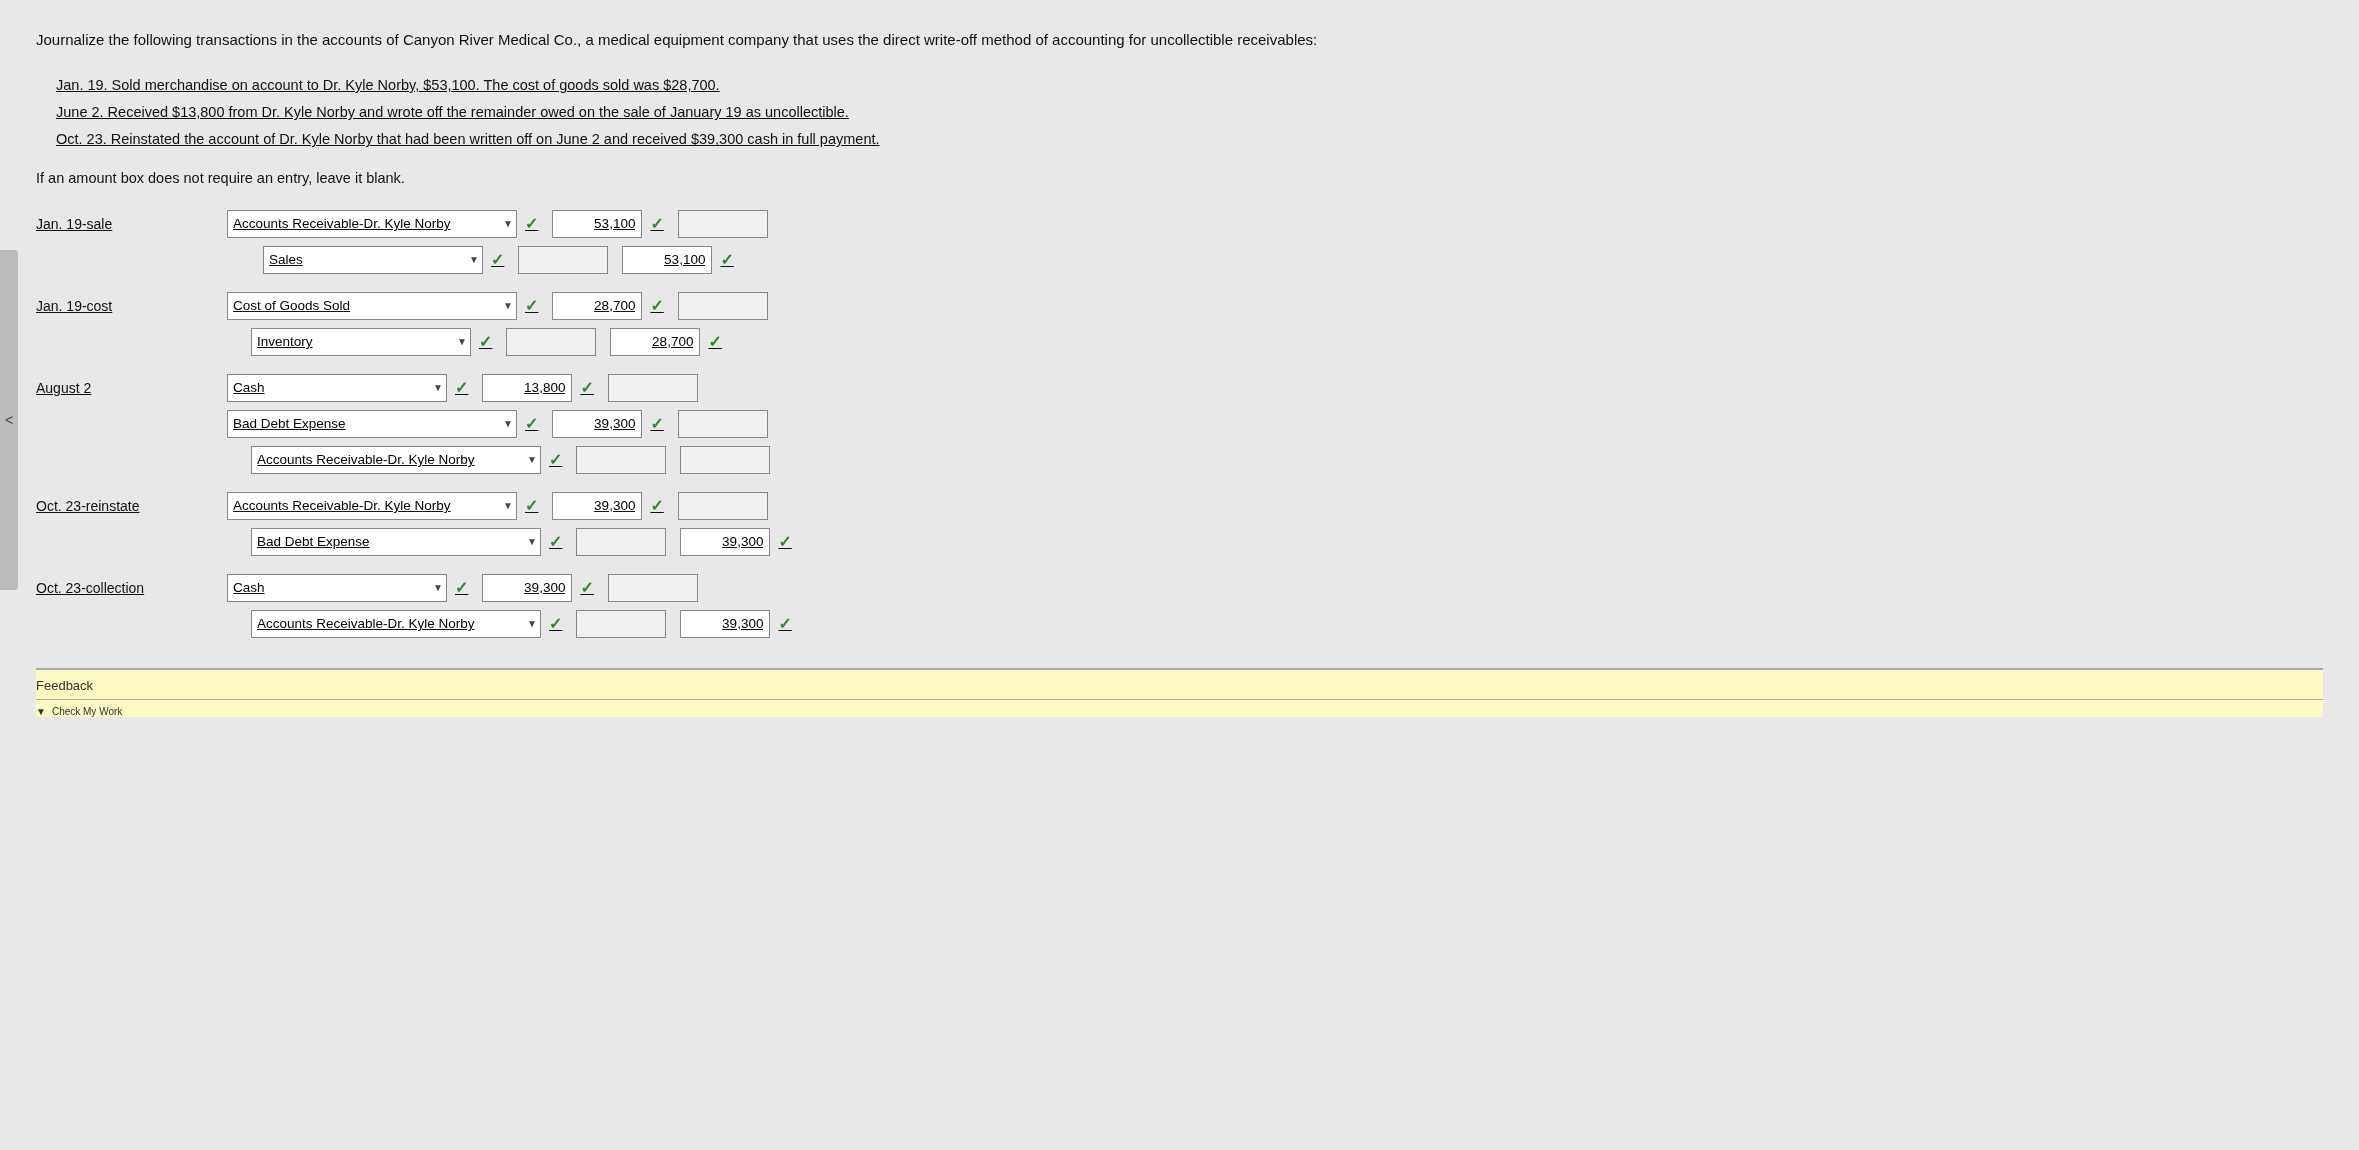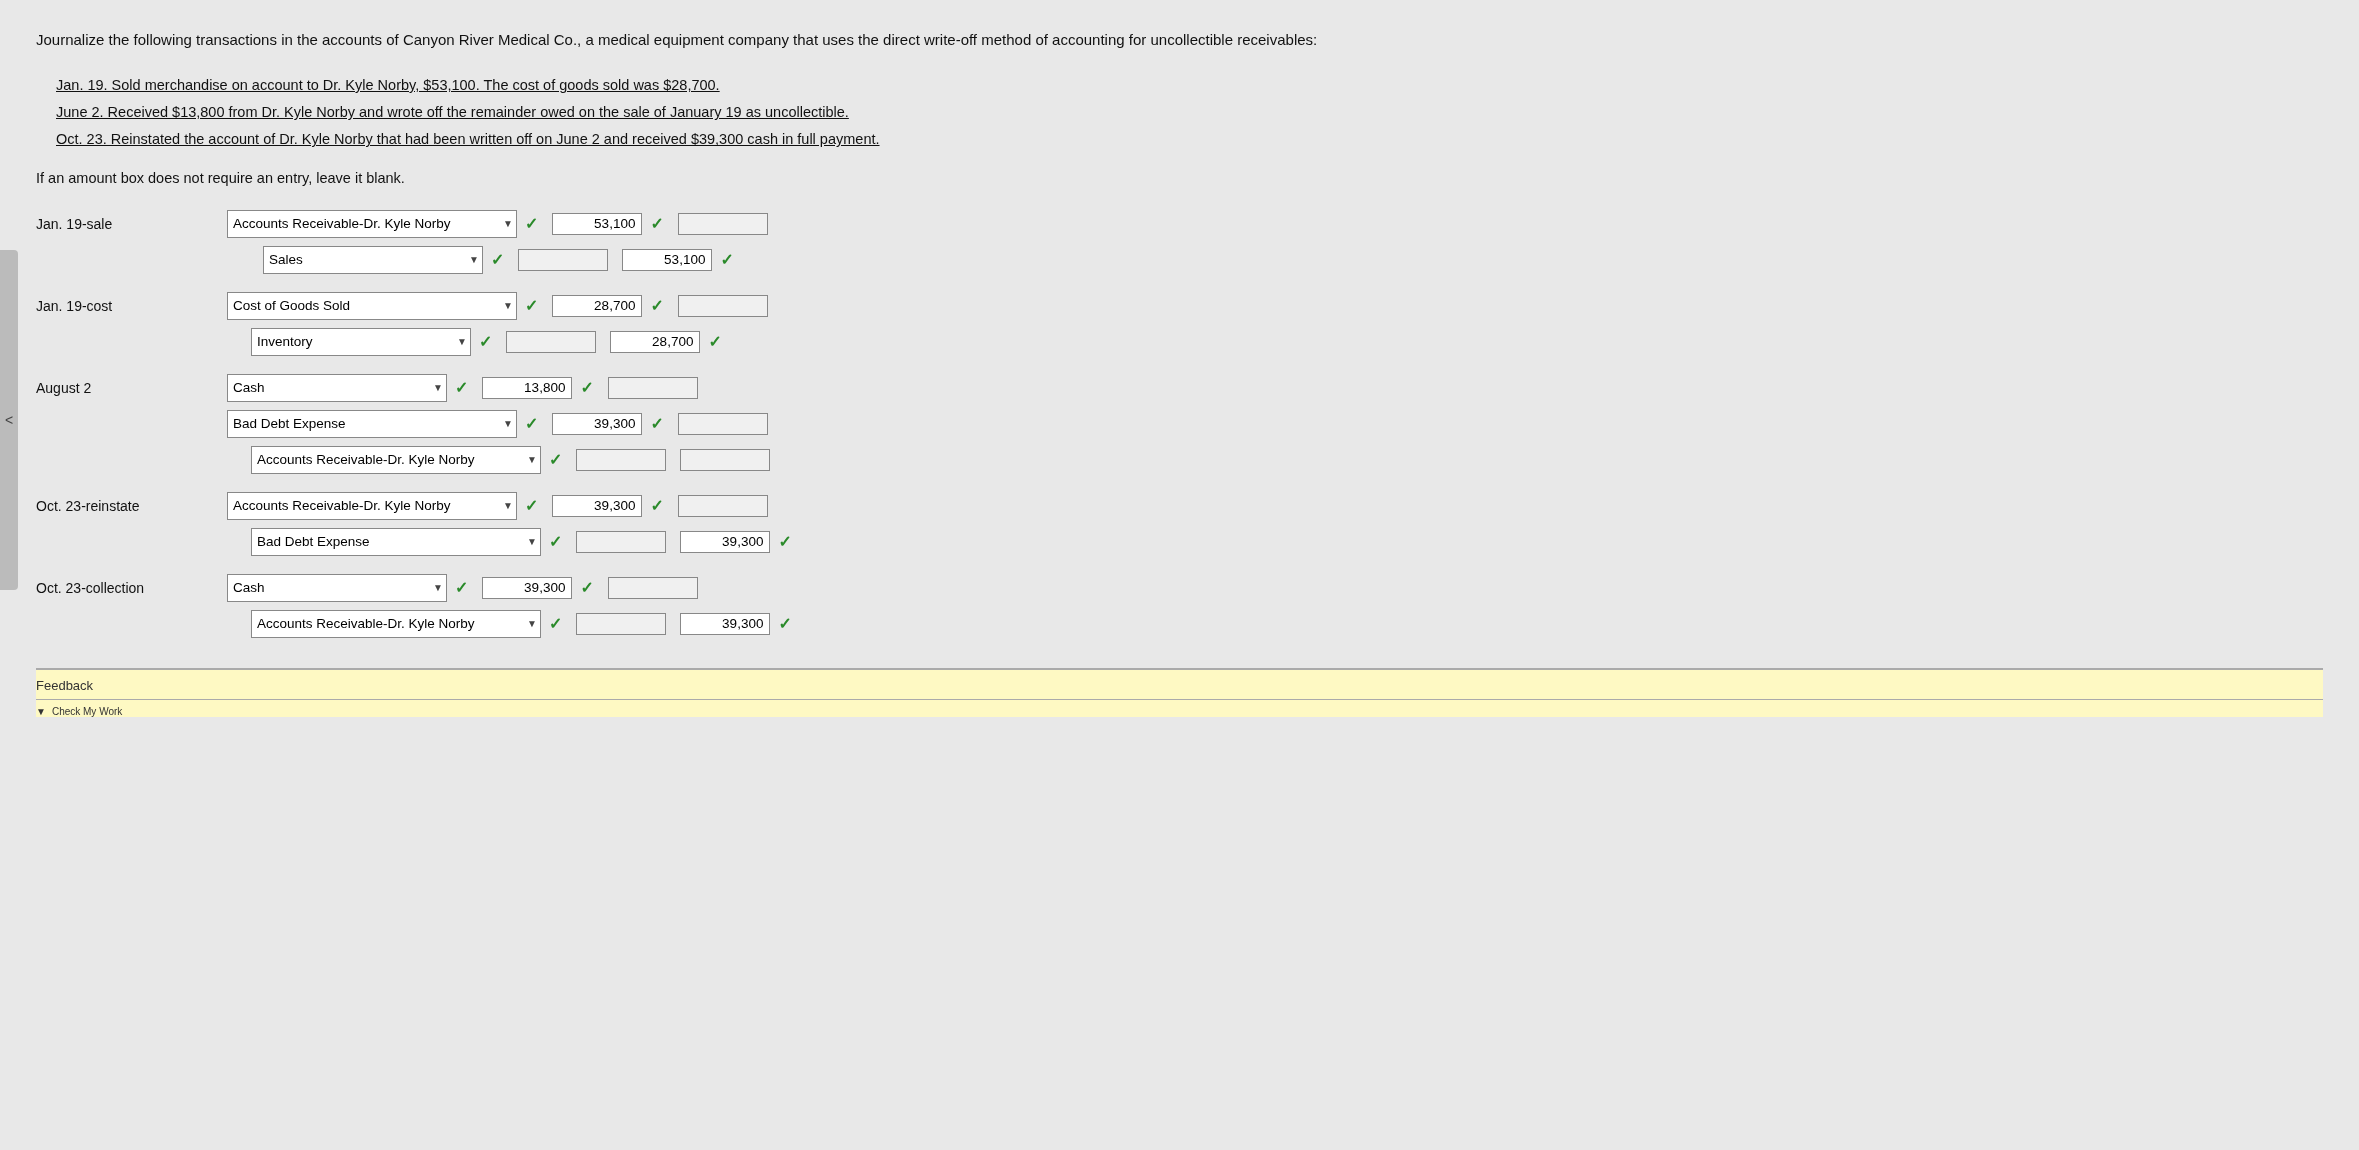--- a/index.html
+++ b/index.html
@@ -35,20 +35,21 @@
     }
     .blank-note {
       margin: 18px 0 24px 0;
       font-size: 14.5px;
     }
     .journal-row {
       display: flex;
       align-items: center;
       margin-bottom: 8px;
       gap: 6px;
+      text-decoration: underline;
     }
     .row-label {
       min-width: 185px;
       font-size: 14px;
       color: #111;
     }
     .account-select {
       border: 1px solid #888;
       background: white;
       padding: 3px 20px 3px 6px;
@@ -65,21 +66,21 @@
     .check-green {
       color: #2a8a2a;
       font-size: 16px;
       font-weight: bold;
       margin-left: 2px;
     }
     .amount-input {
       border: 1px solid #888;
       background: white;
       width: 90px;
-      height: 22px;
+      height: 28px;
       text-align: right;
       padding: 3px 6px;
       font-size: 13.5px;
       margin-left: 8px;
     }
     .amount-input.empty {
       background: #f0f0f0;
     }
     .amount-input.filled {
       background: white;

